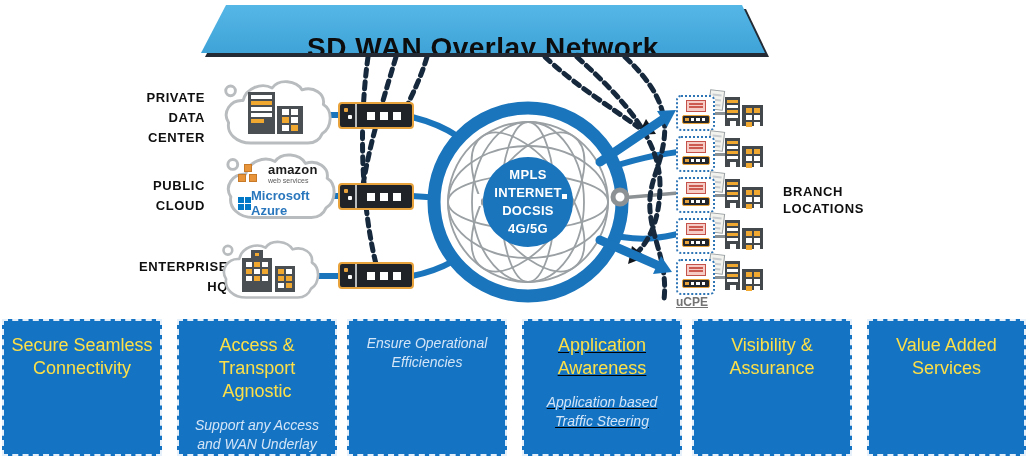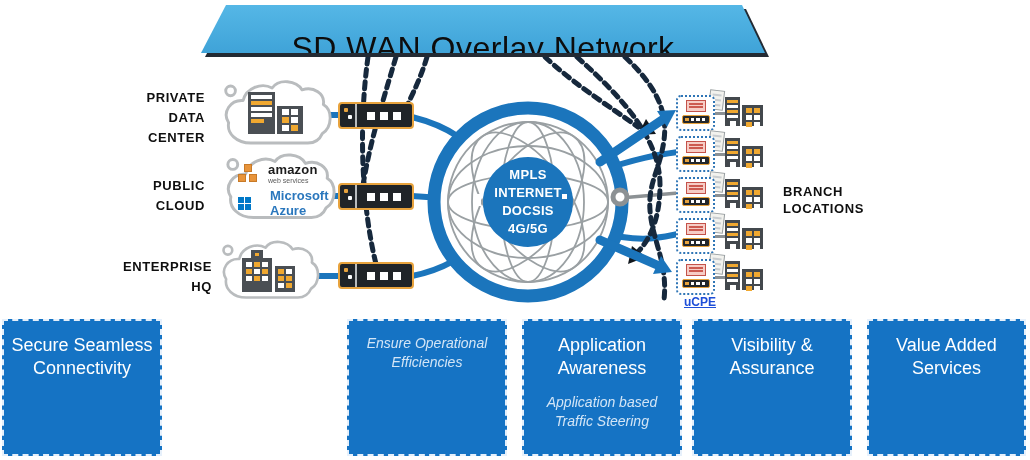--- a/index.html
+++ b/index.html
@@ -6,31 +6,31 @@
   body { background:#ffffff; font-family:"Liberation Sans", sans-serif; }
   #stage { position:relative; width:1030px; height:460px; background:#fff; overflow:hidden; }
   .preline { white-space:pre-line; }
 
   
   .banner-shadow { position:absolute; left:205px; top:9px; width:564px; height:48px;
     background:#232a33; clip-path:polygon(25px 0, 541px 0, 564px 48px, 0 48px); z-index:3; }
   .banner { position:absolute; left:201px; top:5px; width:564px; height:48px;
     background:linear-gradient(#55b7e6, #3fa3d8); clip-path:polygon(25px 0, 541px 0, 564px 48px, 0 48px);
     z-index:4; display:flex; align-items:center; justify-content:center; }
-  .banner span { font-size:32px; font-weight:normal; color:#0d0d0d; letter-spacing:0.5px;margin-top:38px; }
+  .banner span { font-size:28px; font-weight:bold; color:#0d0d0d; letter-spacing:0.5px;margin-top:38px; }
 
   
   #wires { position:absolute; left:0; top:0; z-index:1; }
 
   
   .site-label { position:absolute; color:#0f0f0f; font-weight:bold; font-size:13px;
     line-height:20px; letter-spacing:0.6px; text-align:right; z-index:2; }
   #lbl-pdc { left:113px; top:88px;  width:92px; }
   #lbl-pc  { left:113px; top:176px; width:92px; }
-  #lbl-hq  { left:88px;  top:257px; width:124px; }
+  #lbl-hq  { left:104px;  top:257px; width:124px; }
   #lbl-branch { position:absolute; left:783px; top:183px; width:120px; text-align:left;
     color:#0f0f0f; font-weight:bold; font-size:13px; line-height:17px; letter-spacing:0.6px; z-index:2; }
 
   
   .cloud { position:absolute; z-index:2; }
   .cloud svg { position:absolute; left:0; top:0; }
   .cloud .content { position:absolute; z-index:2; }
 
   
   .dc-icon { display:flex; align-items:flex-end; }
@@ -59,21 +59,21 @@
   
   .aws { display:flex; align-items:center; gap:10px; }
   .aws-cubes { position:relative; width:20px; height:20px; }
   .aws-cubes i { position:absolute; width:8px; height:8px; background:#e8943a; border:1px solid #c87a28; }
   .aws-cubes i:nth-child(1){ left:6px; top:0; }
   .aws-cubes i:nth-child(2){ left:0;  top:10px; }
   .aws-cubes i:nth-child(3){ left:11px; top:10px; }
   .aws-text { line-height:1; }
   .aws-name { font-size:13px; font-weight:bold; color:#1c1c1c; letter-spacing:0.2px; }
   .aws-sub  { font-size:7px; color:#5a5a5a; margin-top:1px; }
-  .azure { display:flex; align-items:center; gap:19px; margin-top:4px; }
+  .azure { display:flex; align-items:center; gap:0; margin-top:4px; }
   .ms-logo { display:grid; grid-template-columns:6px 6px; gap:1px; }
   .ms-logo i { width:6px; height:6px; background:#0078c8; }
   .azure-name { font-size:13px; font-weight:bold; color:#2a77bd; }
 
   
   .router { position:absolute; width:76px; height:27px; background:#202428; border:2px solid #e8a33d;
     border-radius:4px; display:flex; align-items:center; z-index:2; }
   .router .port { position:relative; width:17px; height:100%; border-right:2px solid #b9bcbe; }
   .router .port:before { content:""; position:absolute; left:4px; top:4px; width:4px; height:4px; background:#e8a33d; border-radius:1px; }
   .router .port:after  { content:""; position:absolute; left:8px; top:11px; width:4px; height:4px; background:#fff; border-radius:1px; }
@@ -96,32 +96,32 @@
   .row-link { position:absolute; left:39px; top:17px; width:10px; height:3px; background:#8c9194; }
   .bldg { position:absolute; left:49px; top:2px; display:flex; align-items:flex-end; }
   .bldg-a { width:15px; height:29px; background:#43484d; padding:3px 2px; }
   .bldg-a i { display:block; height:3px; background:#f0a830; margin-bottom:2px; }
   .bldg-a i.w { background:#fff; }
   .bldg-a i.d { width:6px; height:5px; margin:3px auto 0 auto; background:#fff; }
   .bldg-b { width:21px; height:21px; background:#43484d; margin-left:2px; padding:3px 2px;
     display:grid; grid-template-columns:repeat(2,6px); gap:2px; justify-content:center; align-content:start; }
   .bldg-b i { width:6px; height:5px; background:#f0a830; }
   .bldg-b i.w { background:#fff; }
-  #ucpe-label { position:absolute; left:676px; top:295px; width:40px; text-align:right;
-    font-size:12px; font-weight:bold; color:#1d4ed8; z-index:2;text-decoration:underline; }
+  #ucpe-label { position:absolute; left:676px; top:295px; width:40px; text-align:left;
+    font-size:12px; font-weight:bold; color:#737373; z-index:2;text-decoration:underline; }
 
   
   #globe-text { position:absolute; left:463px; top:166px; width:130px; z-index:2; text-align:center;
     color:#fff; font-weight:bold; font-size:13px; line-height:18px; letter-spacing:0.3px; }
 
   
   .benefit { position:absolute; top:319px; width:160px; height:137px; background:#1573c4;
     border:2px dashed #e6f0fb; z-index:2; display:flex; flex-direction:column; align-items:center;
     padding-top:13px; gap:13px; }
-  .benefit .t { color:#ffffff; font-size:18px; line-height:23px; text-align:center; }
+  .benefit .t { color:#fde047; font-size:18px; line-height:23px; text-align:center; }
   .benefit .s { color:#d3e5f6; font-size:14px; line-height:19px; font-style:italic; text-align:center; }
 </style>
 </head>
 <body>
 
 <div id="stage">
 
   <svg id="wires" width="1030" height="460" viewBox="0 0 1030 460">
 
     <g stroke="#1b75bc" stroke-width="6" fill="none" stroke-linecap="round">
@@ -486,25 +486,32 @@
   </div>
   <div id="ucpe-label">uCPE</div>
 
   <div id="lbl-branch" class="preline">BRANCH
 LOCATIONS</div>
 
   <div class="benefit" style="left:2px;">
     <div class="t preline">Secure Seamless
 Connectivity</div>
   </div>
+  <div class="benefit" style="left:177px;">
+    <div class="t preline">Access &amp;
+Transport
+Agnostic</div>
+    <div class="s preline">Support any Access
+and WAN Underlay</div>
+  </div>
   <div class="benefit" style="left:347px;">
     <div class="s preline">Ensure Operational
 Efficiencies</div>
   </div>
-  <div class="benefit" style="left:522px;">
+  <div class="benefit" style="left:522px;text-decoration:underline;">
     <div class="t preline">Application
 Awareness</div>
     <div class="s preline">Application based
 Traffic Steering</div>
   </div>
   <div class="benefit" style="left:692px;">
     <div class="t preline">Visibility &amp;
 Assurance</div>
   </div>
   <div class="benefit" style="left:867px; width:159px;">

